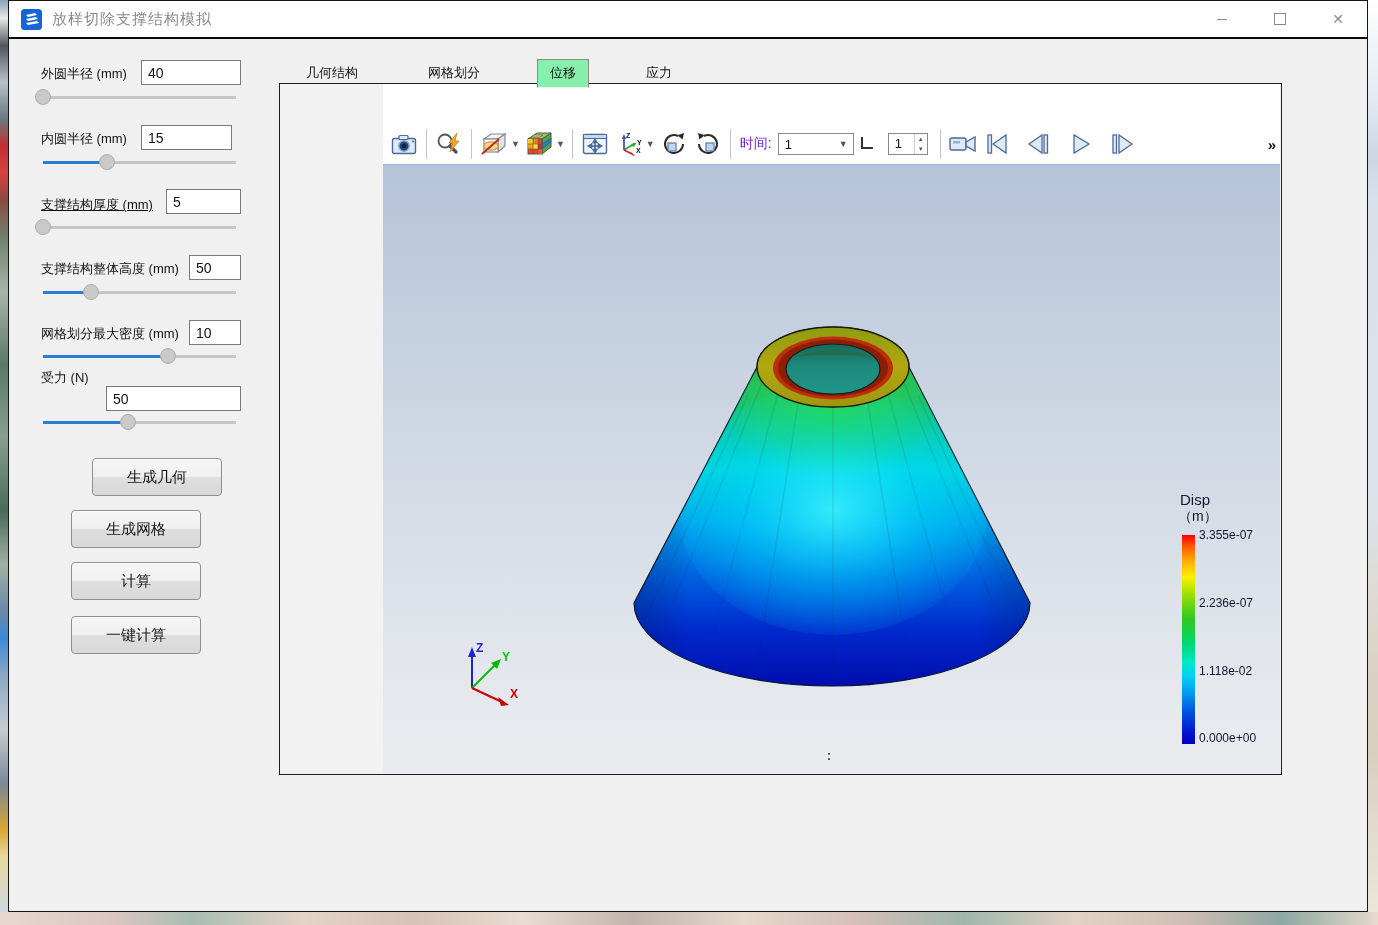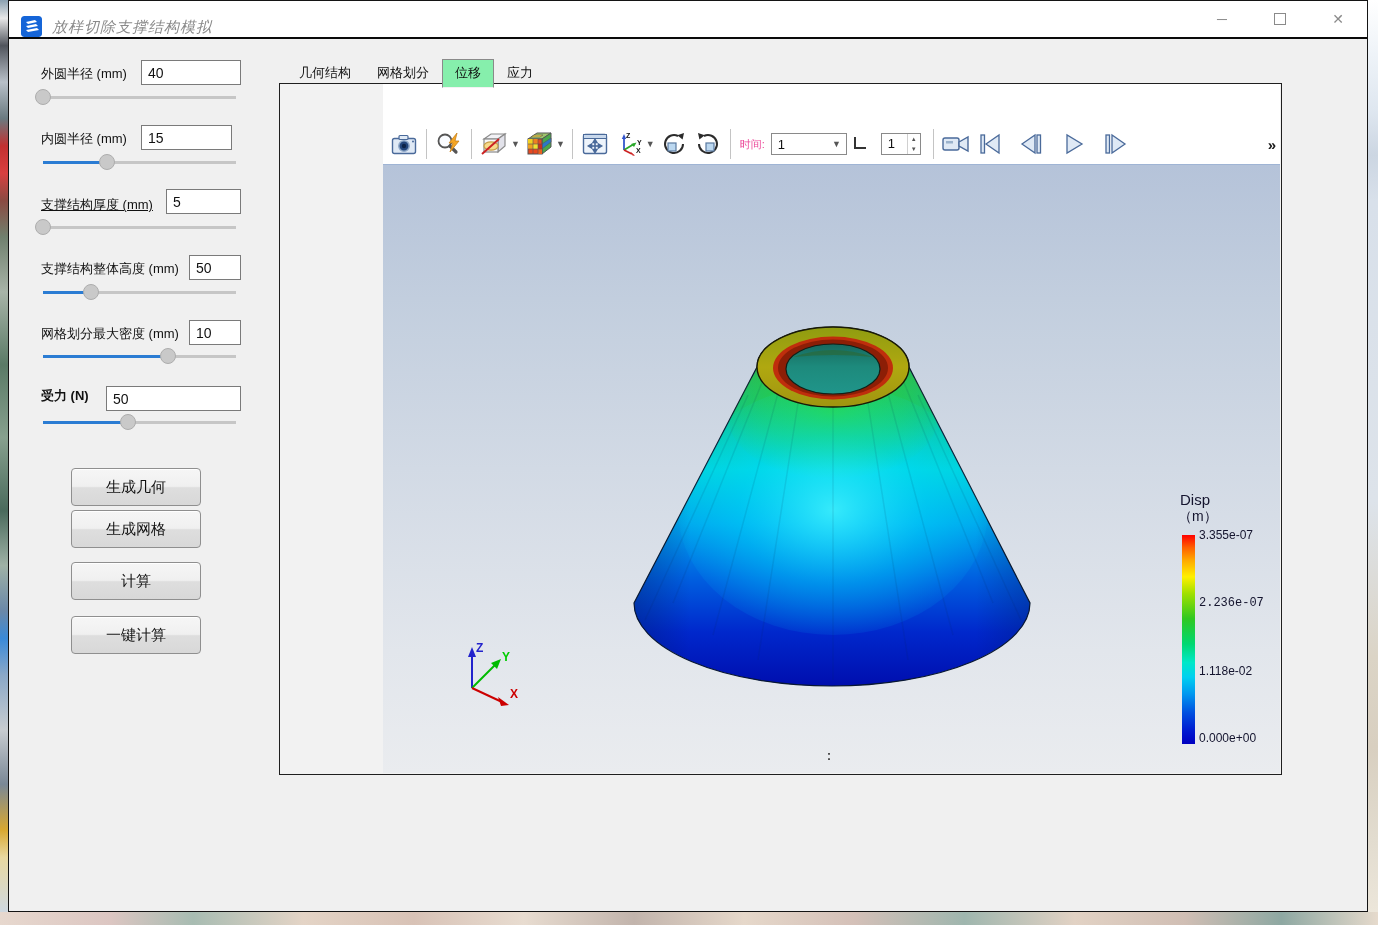--- a/index.html
+++ b/index.html
@@ -18,21 +18,21 @@
       #d8e0ea 22%, #dde3ea 55%, #dbd4c6 72%, #d8cfc0 82%, #e2dccf 92%, #ece6da 100%); }
   .desk-bottom { position:absolute; left:0; top:912px; width:1378px; height:13px;
     background:linear-gradient(90deg,#e7d8ce 0%, #dcc6c2 8%, #a8bcb2 14%, #e4d4c6 22%,
       #d8c2b6 30%, #e8dcd0 38%, #c2b4ac 46%, #e6d8ca 54%, #d4c0b8 62%, #9fb6ae 70%,
       #e2d2c4 78%, #d0beb4 86%, #8ea8a2 93%, #e6dacc 100%); }
 
   
   .app { position:absolute; left:8px; top:0; width:1360px; height:912px;
     background:#f0f0f0; border:1px solid #141414; }
   .titlebar { position:absolute; left:0; top:0; width:100%; height:38px;
-    background:#ffffff; border-bottom:2px solid #0a0a0a; display:flex; align-items:flex-end;font-style:italic; }
+    background:#ffffff; border-bottom:2px solid #0a0a0a; display:flex; align-items:center; }
   .app-icon { width:21px; height:21px; margin-left:12px; border-radius:3px; flex:0 0 auto; }
   .title-text { margin-left:10px; font-size:15px; color:#8a8a8a; letter-spacing:1px; }
   .win-controls { margin-left:auto; display:flex; height:100%; }
   .win-btn { width:58px; height:100%; display:flex; align-items:center; justify-content:center;
     color:#8a8a8a; font-size:14px; cursor:default; }
   .max-glyph { width:12px; height:12px; border:1.5px solid #8a8a8a; display:inline-block; }
 
   
   .field-label { position:absolute; font-size:13px; color:#111; white-space:nowrap; }
   .field-input { position:absolute; height:25px; border:1px solid #7a7a7a; background:#fff;
@@ -41,34 +41,34 @@
   .param-slider .track { position:absolute; left:0; right:0; top:7px; height:3px; background:#c6c6c6; }
   .param-slider .fill  { position:absolute; left:0; top:7px; height:3px; background:#2b7cd3; width:0; }
   .param-slider .knob  { position:absolute; top:0; width:16px; height:16px; border-radius:50%;
     background:#c9c9c9; border:1px solid #adadad; }
   .side-btn { position:absolute; left:62px; width:130px; height:38px;
     border:1px solid #8f8f8f; border-radius:4px; font-size:15px; color:#111;
     background:linear-gradient(#f6f6f6 0%, #f0f0f0 48%, #dedede 52%, #d8d8d8 100%);
     box-shadow:inset 0 1px 0 #fff; display:flex; align-items:center; justify-content:center; cursor:default; }
 
   
-  .tabs { position:absolute; left:277px; top:58px; display:flex; z-index:3; }
+  .tabs { position:absolute; left:284px; top:58px; display:flex; z-index:3;gap:44px; }
   .tab { padding:4px 12px 5px 12px; font-size:13px; color:#111; border:1px solid transparent; cursor:default; }
   .tab.sel { background:#86efac; border:1px solid #8a8a8a; border-bottom:1px solid #f2f2f2; }
 
   
   .panel { position:absolute; left:270px; top:82px; width:1003px; height:692px;
     background:#f2f2f2; border:1px solid #1f1f1f; z-index:2; }
   .toolbar-area { position:absolute; left:103px; top:0; width:897px; height:80px; background:#ffffff; }
   .toolbar { position:absolute; left:0; top:40px; width:100%; height:40px;
     display:flex; align-items:center; padding:0 2px 0 4px; }
   .tb-btn { width:34px; height:34px; display:flex; align-items:center; justify-content:center; flex:0 0 auto; }
   .tb-sep { width:1px; height:30px; background:#c4c4c4; margin:0 5px; flex:0 0 auto; }
   .chev { font-size:9px; color:#555; margin:0 2px 0 0; flex:0 0 auto; }
-  .time-label { font-size:11px; color:#ec4899; margin:0 6px 0 4px; flex:0 0 auto; }
+  .time-label { font-size:14px; color:#6d28d9; margin:0 6px 0 4px; flex:0 0 auto; }
   .combo { width:76px; height:22px; background:#fff; border:1px solid #8a8a8a;
     display:flex; align-items:center; flex:0 0 auto; }
   .combo .val { flex:1; font-size:13px; padding-left:6px; color:#111; }
   .combo .arrow { font-size:9px; color:#555; padding-right:5px; }
   .spin { width:40px; height:22px; background:#fff; border:1px solid #8a8a8a;
     display:flex; flex:0 0 auto; margin-left:8px; }
   .spin .val { flex:1; font-size:13px; padding-left:6px; color:#111; line-height:20px; }
   .spin .btns { width:13px; display:flex; flex-direction:column; border-left:1px solid #d0d0d0; }
   .spin .btns span { flex:1; font-size:6px; color:#555; text-align:center; line-height:10px; }
   .overflow { margin-left:auto; font-size:15px; font-weight:bold; color:#1a1a1a; padding-right:2px; }
@@ -149,29 +149,29 @@
     </div>
 
   <span class="field-label" style="left:32px; top:324px;">网格划分最大密度 (mm)</span>
   <input class="field-input" style="left: 180px; top: 319px; width: 52px;" value="10">
   <div class="param-slider" style="left:34px; top:347px;">
       <div class="track"></div>
       <div class="fill" style="width: 65%;"></div>
       <div class="knob" style="left: calc(65% - 8px);"></div>
     </div>
 
-  <span class="field-label" style="left:32px; top:386px;font-weight:bold;">受力 (N)</span>
+  <span class="field-label" style="left:32px; top:368px;">受力 (N)</span>
   <input class="field-input" style="left: 97px; top: 385px; width: 135px;" value="50">
   <div class="param-slider" style="left:34px; top:413px;">
       <div class="track"></div>
       <div class="fill" style="width: 44%;"></div>
       <div class="knob" style="left: calc(44% - 8px);"></div>
     </div>
 
-  <div class="side-btn" style="top:467px;">
+  <div class="side-btn" style="top:457px;margin-left:21px;">
       <span>生成几何</span>
     </div>
   <div class="side-btn" style="top:509px;">
       <span>生成网格</span>
     </div>
   <div class="side-btn" style="top:561px;">
       <span>计算</span>
     </div>
   <div class="side-btn" style="top:615px;">
       <span>一键计算</span>
@@ -424,20 +424,20 @@
           <text x="119" y="496" font-size="12" font-weight="bold" fill="#00cc00">Y</text>
           <text x="127" y="533" font-size="12" font-weight="bold" fill="#cc0000">X</text>
         </g>
       </svg>
 
       
       <div class="cb-title">Disp</div>
       <div class="cb-unit">（m）</div>
       <div class="cb-bar"></div>
       <span class="cb-tick" style="top:363px;">3.355e-07</span>
-      <span class="cb-tick" style="top:431px;font-family:Liberation Mono, monospace;">2.236e-07</span>
+      <span class="cb-tick" style="top:431px;">2.236e-07</span>
       <span class="cb-tick" style="top:499px;">1.118e-02</span>
       <span class="cb-tick" style="top:566px;">0.000e+00</span>
 
       <div class="vp-status">:</div>
     </div>
   </div>
 </div>
 
 </body></html>

